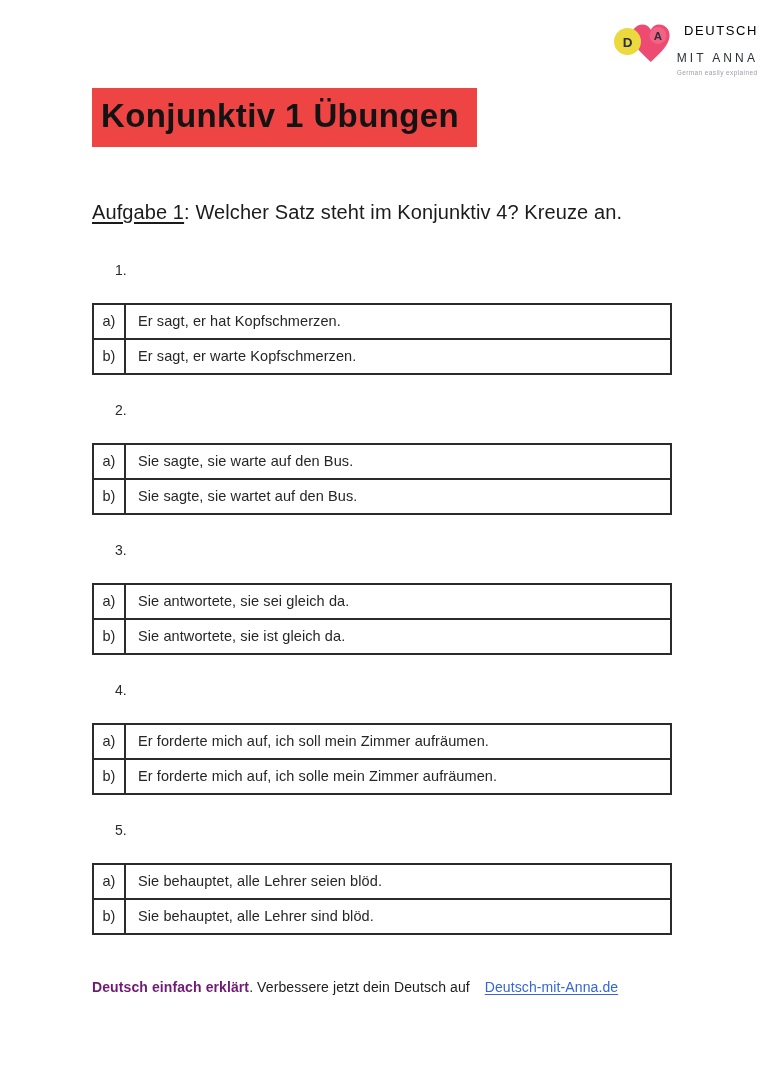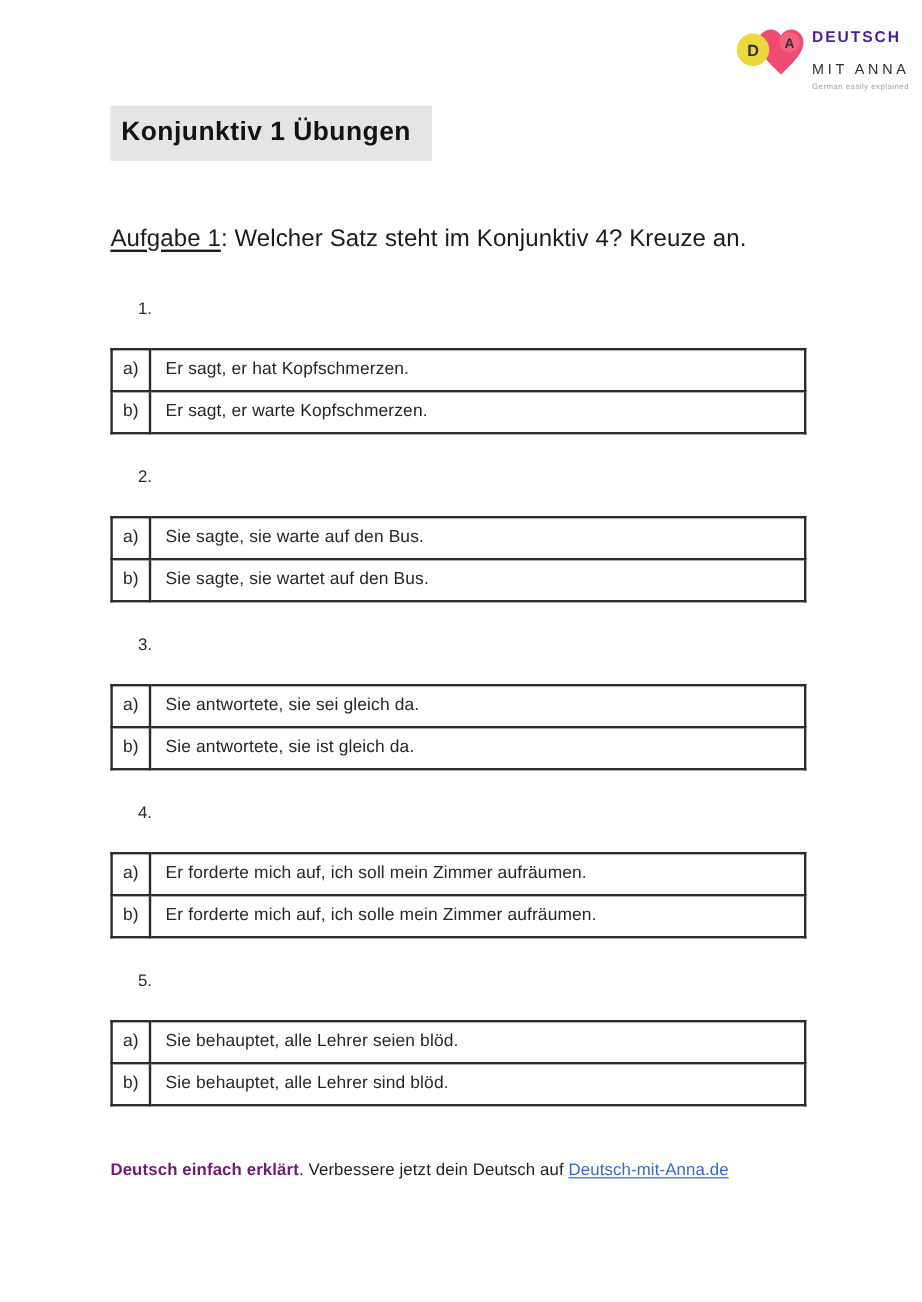--- a/index.html
+++ b/index.html
@@ -13,32 +13,32 @@
     overflow: hidden;
   }
 
   
   .logo {
     position: absolute; top: 17px; right: 10px;
     display: flex; align-items: flex-start; gap: 5px;
   }
   .logo-mark { width: 58px; height: 48px; flex: 0 0 auto; }
   .logo-text { display: flex; flex-direction: column; padding-top: 7px; }
-  .logo-name1 { font-size: 13px; font-weight: 700; letter-spacing: 1.6px; color: #4c1d95; line-height: 1.1; }
+  .logo-name1 { font-size: 13px; font-weight: 400; letter-spacing: 1.6px; color: #000000; line-height: 1.1; text-align: right; }
   .logo-name2 { font-size: 12px; font-weight: 400; letter-spacing: 3.1px; color: #2b2f38; line-height: 1.2; margin-top: 13px; }
   .logo-tagline { font-size: 6.5px; color: #999ea6; letter-spacing: 0.4px; margin-top: 3px; }
 
   
   .content { padding: 88px 92px 0 92px; }
 
   .page-title {
     display: inline-block;
-    background: #e5e5e5;
+    background: #ef4444;
     color: #131313;
-    font-size: 22px;
+    font-size: 33px;
     font-weight: 600;
     letter-spacing: 0.4px;
     padding: 9px 18px 11px 9px;
     line-height: 1.18;
   }
 
   .task-line {
     margin-top: 54px;
     font-size: 20px;
     font-weight: 500;
@@ -72,21 +72,21 @@
   td.opt-text { padding-left: 12px; letter-spacing: 0.1px; }
 
   
   .footer {
     margin-top: 44px;
     font-size: 14px;
     color: #1d1d1d;
     letter-spacing: 0.1px;
   }
   .footer-bold { font-weight: 700; color: #701a75; }
-  .footer-link { color: #3566D6; text-decoration: underline; text-underline-offset: 2px; cursor: pointer; }
+  .footer-link { color: #3566D6; text-decoration: underline; text-underline-offset: 2px; cursor: pointer; margin-left: 11px; }
 </style>
 </head>
 <body>
 
 <div class="logo">
   <svg class="logo-mark" viewBox="0 0 58 48" xmlns="http://www.w3.org/2000/svg">
 
     <path d="M36.8 45.1 C26 34.8 18 27.2 18 18.3 C18 11.7 23.2 7.5 28.3 7.5 C32.1 7.5 34.9 9.4 36.8 12.7 C38.7 9.4 41.5 7.5 45.3 7.5 C50.4 7.5 55.6 11.7 55.6 18.3 C55.6 27.2 47.6 34.8 36.8 45.1 Z" fill="#EE4B72"></path>
 
     <circle cx="44" cy="18.5" r="8.5" fill="#F26282"></circle>

